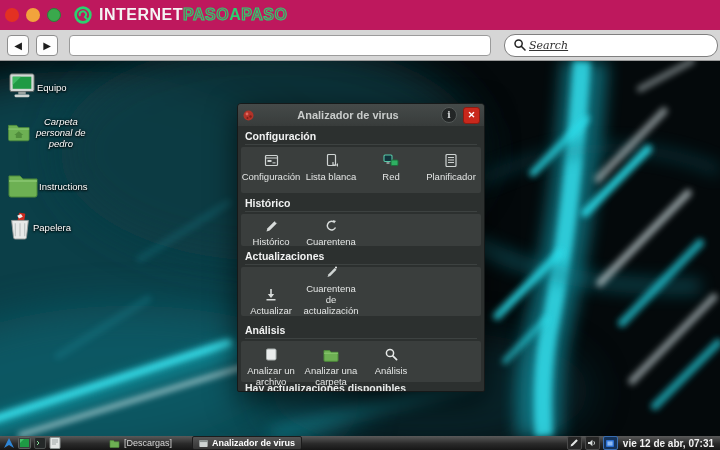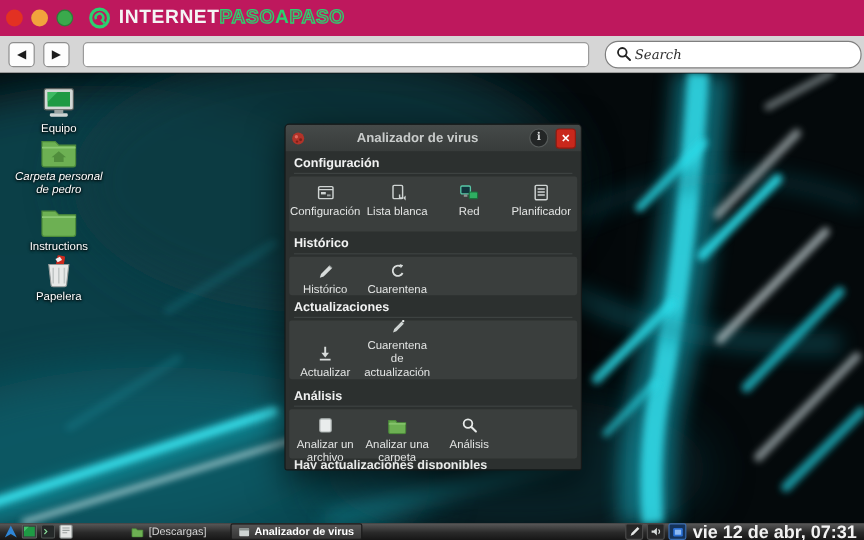--- a/index.html
+++ b/index.html
@@ -21,27 +21,27 @@
   .navbar{position:absolute;left:0;top:30px;width:720px;height:30px;background:#d6d6d6;
     display:flex;align-items:center;border-bottom:1px solid #9a9a9a;}
   .navbtn{width:22px;height:21px;margin-left:7px;background:#fdfdfd;border:1px solid #8e8e8e;
     border-radius:4px;font-size:10px;color:#1c1c1c;display:flex;align-items:center;justify-content:center;
     padding:0;cursor:pointer;}
   .urlbar{margin-left:11px;width:408px;height:19px;background:#ffffff;border:1px solid #9b9b9b;
     border-radius:4px;font-size:11px;padding:0 6px;color:#222;}
   .searchpill{margin-left:13px;width:204px;height:21px;background:#ffffff;border:1px solid #7f7f7f;
     border-radius:11px;display:flex;align-items:center;padding-left:8px;}
   .searchpill input{border:none;outline:none;background:transparent;width:150px;
-    font-family:"DejaVu Serif",serif;font-style:italic;font-size:11px;color:#333;}
+    font-family:"DejaVu Serif",serif;font-style:italic;font-size:11px;color:#333;text-decoration:underline;}
   .searchpill input::placeholder{color:#2e2e2e;opacity:1;}
 
   
   .desktop{position:absolute;left:0;top:61px;width:720px;height:375px;background:#04090b;overflow:hidden;}
   .bg{position:absolute;left:0;top:0;}
-  .dicon{position:absolute;width:84px;display:flex;flex-direction:column;align-items:center;cursor:pointer;}
+  .dicon{position:absolute;width:84px;display:flex;flex-direction:row;align-items:center;cursor:pointer;}
   .dicon .lbl{margin-top:2px;font-size:9.5px;color:#fff;text-align:center;line-height:11px;
     text-shadow:0 1px 2px #000,0 0 3px #000;}
 
   
   .appwin{position:absolute;left:237px;top:42px;width:246px;height:287px;background:#2c302f;
     border:1px solid #161919;border-radius:4px 4px 2px 2px;box-shadow:0 10px 30px rgba(0,0,0,.65);
     display:flex;flex-direction:column;overflow:hidden;}
   .wtitle{height:22px;background:linear-gradient(#454a49,#383c3b);display:flex;align-items:center;
     flex:0 0 auto;padding:0 4px;}
   .wtitle .ttl{flex:1;text-align:center;font-size:11px;font-weight:bold;color:#c9cccb;}
@@ -64,21 +64,21 @@
   .taskbar{position:absolute;left:0;top:436px;width:720px;height:14px;
     background:linear-gradient(#5a5a5a,#2a2a2a 55%,#161616);display:flex;align-items:center;}
   .tbicon{height:12px;display:flex;align-items:center;margin-left:3px;cursor:pointer;}
   .taskbtn{height:13px;display:flex;align-items:center;gap:4px;padding:0 6px;border-radius:2px;
     font-size:9px;color:#d6d6d6;cursor:pointer;white-space:nowrap;}
   .taskbtn.active{background:linear-gradient(#555,#353535);color:#fff;font-weight:bold;
     border:1px solid #1c1c1c;height:12px;}
   .tray{margin-left:auto;display:flex;align-items:center;gap:3px;}
   .traybox{width:13px;height:12px;background:#262626;border:1px solid #4a4a4a;border-radius:2px;
     display:flex;align-items:center;justify-content:center;cursor:pointer;}
-  .clock{font-size:15px;font-weight:bold;color:#f2f2f2;margin:0 6px 0 2px;white-space:nowrap;cursor:pointer;}
+  .clock{font-size:10px;font-weight:bold;color:#f2f2f2;margin:0 6px 0 2px;white-space:nowrap;cursor:pointer;}
 </style>
 </head>
 <body>
 
 <div class="screen">
 
   <div class="topbar">
     <span class="dot red"></span>
     <span class="dot yellow"></span>
     <span class="dot green"></span>

